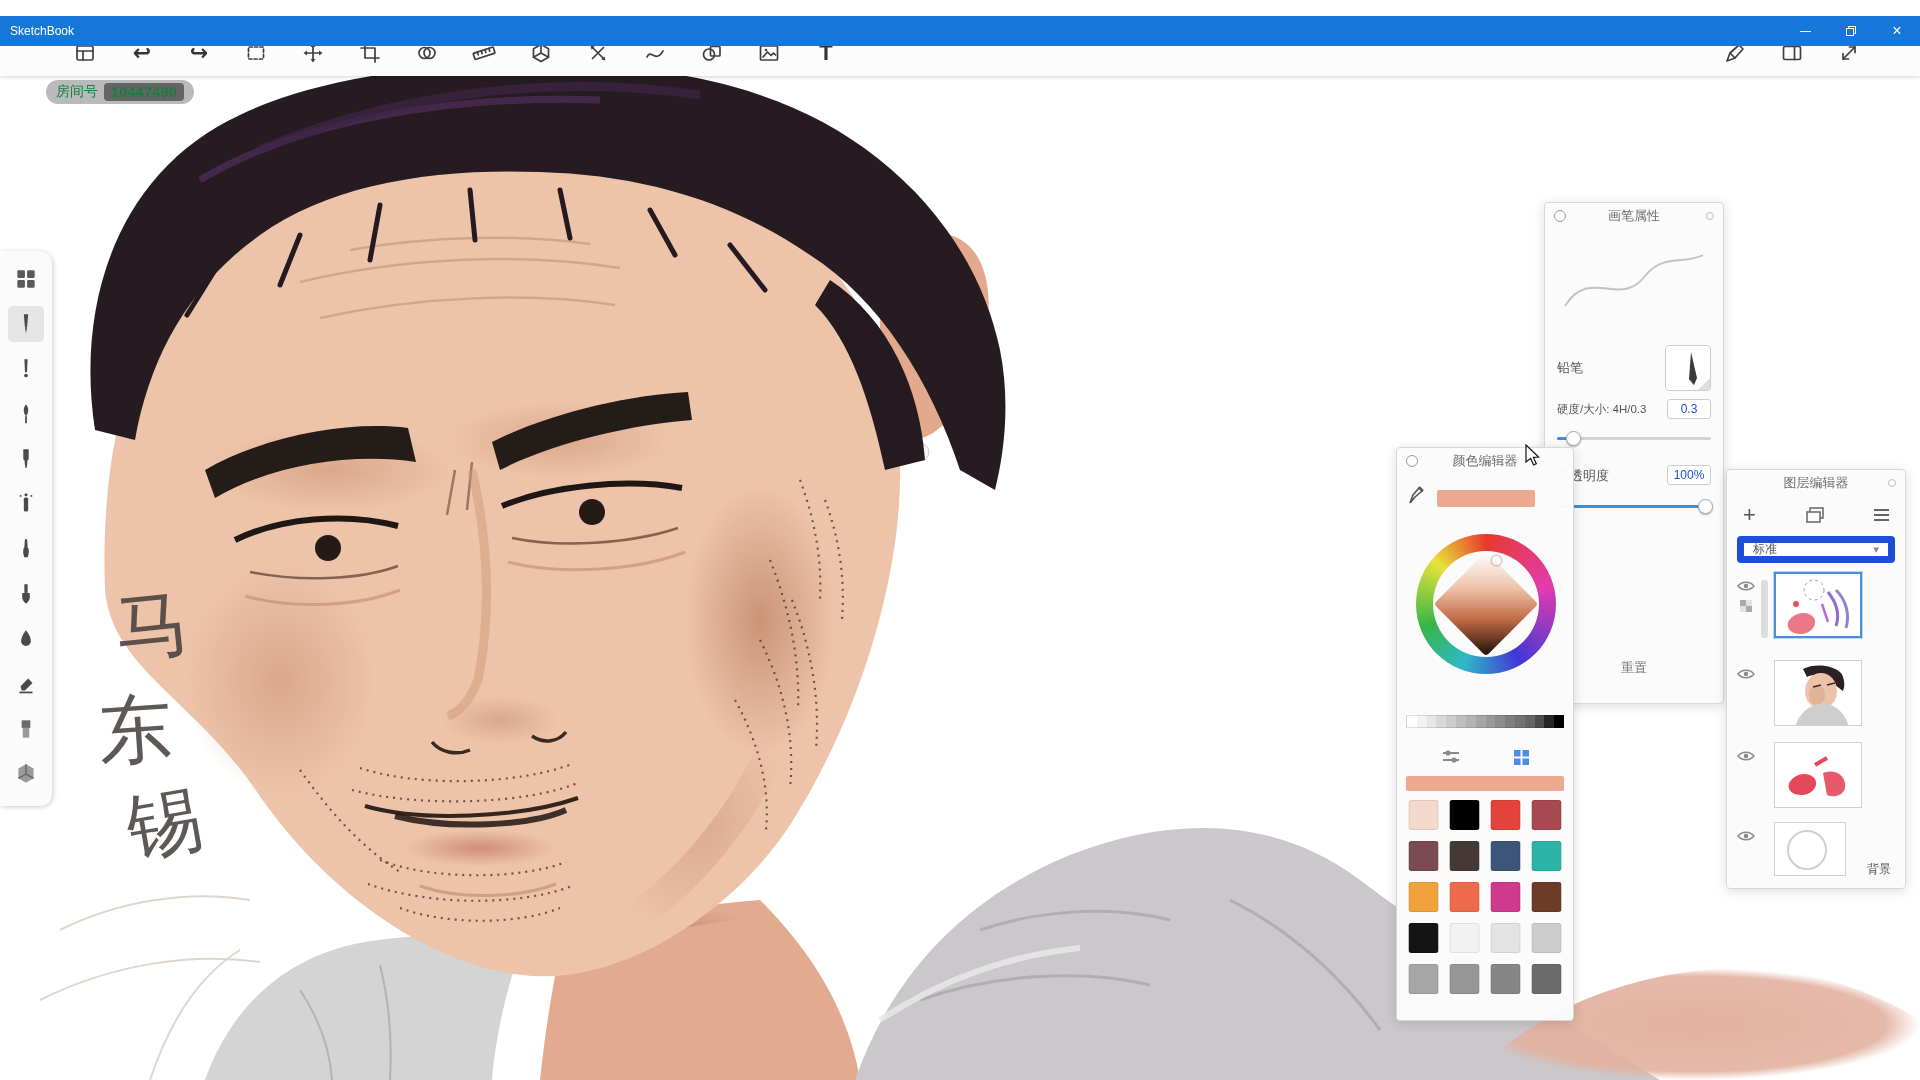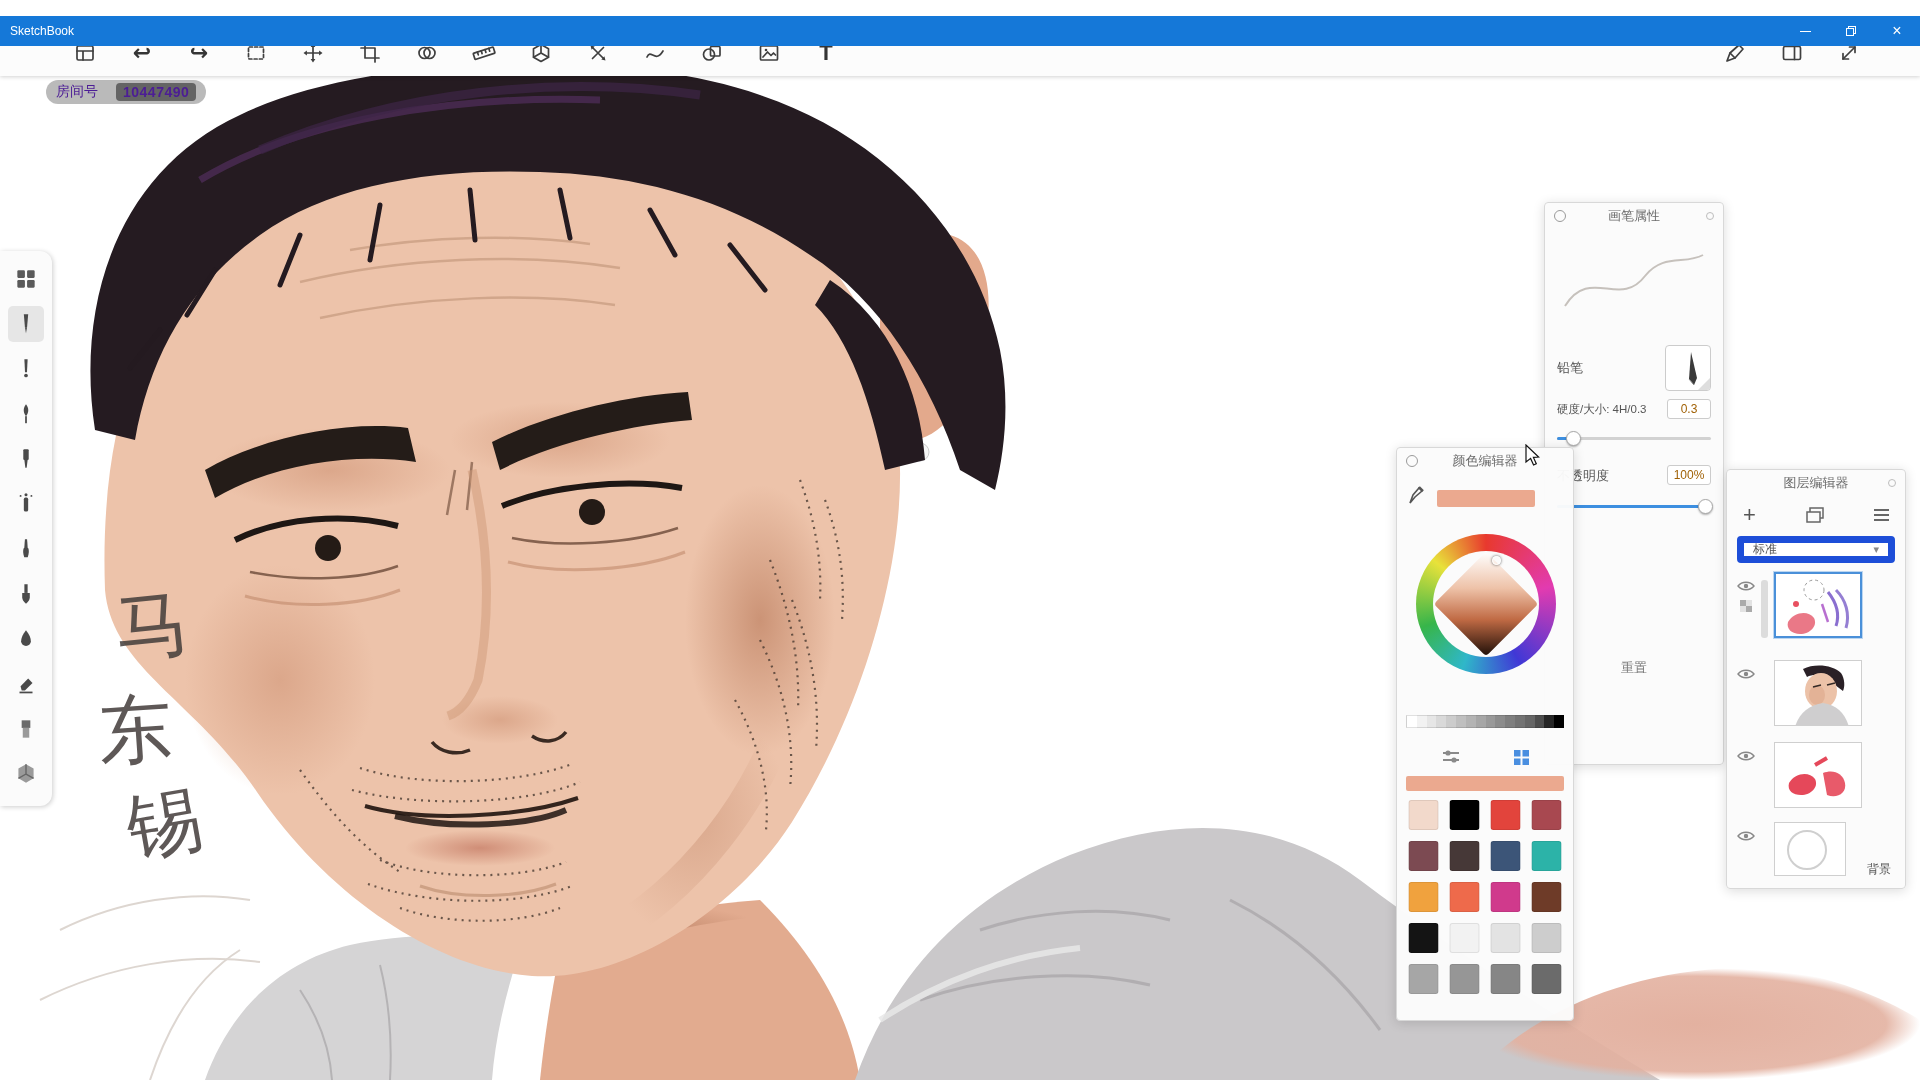--- a/index.html
+++ b/index.html
@@ -21,47 +21,47 @@
   
   .toolbar { position: absolute; top: 30px; left: 0; right: 0; height: 46px; background: #fcfcfc;
     box-shadow: 0 1px 4px rgba(0,0,0,.18); z-index: 15; display: flex; align-items: center; }
   .tb-group { display: flex; align-items: center; gap: 23px; padding-left: 68px; }
   .tb-right { position: absolute; right: 54px; top: 0; height: 46px; display: flex; align-items: center; gap: 23px; }
   .tb-btn { width: 34px; height: 34px; display: flex; align-items: center; justify-content: center; border-radius: 4px; }
   .tb-btn svg { stroke: #3f3f3f; fill: none; stroke-width: 1.7; stroke-linecap: round; stroke-linejoin: round; }
   .tb-glyph { font-size: 22px; font-weight: bold; color: #353535; line-height: 1; }
 
   
-  .room-badge { position: absolute; top: 80px; left: 46px; z-index: 16; display: flex; align-items: flex-start; gap: 18px;
-    background: rgba(130,130,130,.55); border-radius: 12px; padding: 3px 10px; color: #4c1d95; font-size: 14px; }
+  .room-badge { position: absolute; top: 80px; left: 46px; z-index: 16; display: flex; align-items: flex-start; gap: 6px;
+    background: rgba(130,130,130,.55); border-radius: 12px; padding: 3px 10px; color: #15803d; font-size: 14px; }
   .room-num { background: rgba(85,85,85,.85); border-radius: 4px; padding: 1px 7px; font-weight: bold; letter-spacing: .5px; }
 
   
   .side-toolbar { position: absolute; left: 0; top: 251px; width: 52px; padding: 10px 0 14px 0; background: #fbfbfb;
     border-radius: 0 12px 12px 0; box-shadow: 1px 1px 5px rgba(0,0,0,.2); z-index: 15;
     display: flex; flex-direction: column; align-items: center; gap: 9px; }
   .side-tool { width: 36px; height: 36px; display: flex; align-items: center; justify-content: center; border-radius: 5px; }
   .side-tool.selected { background: #e6e6e6; }
   .side-tool svg { width: 26px; height: 26px; }
 
   
   .panel { position: absolute; background: rgba(251,251,251,.97); border: 1px solid #d8d8d8; border-radius: 4px;
     box-shadow: 0 2px 12px rgba(0,0,0,.14); }
   .panel-header { position: relative; height: 26px; display: flex; align-items: center; justify-content: center;
     color: #6b6b6b; font-size: 13px; }
   .header-ring { position: absolute; left: 9px; top: 7px; width: 12px; height: 12px; border: 1.5px solid #9a9a9a; border-radius: 50%; }
   .header-dot { position: absolute; right: 9px; top: 9px; width: 8px; height: 8px; border: 1px solid #bdbdbd; border-radius: 50%; }
 
   
-  #brush-panel { left: 1544px; top: 202px; width: 180px; height: 563px; z-index: 6; }
+  #brush-panel { left: 1544px; top: 202px; width: 180px; height: 502px; z-index: 6; }
   .bp-abs { position: absolute; left: 12px; right: 12px; }
   .bp-label { font-size: 13px; color: #555; }
   .bp-small { font-size: 11.5px; color: #555; }
   .val-box { position: absolute; right: 0; width: 44px; height: 20px; background: #fff; border: 1px solid #ccc;
-    border-radius: 3px; font-size: 12px; color: #a16207; display: flex; align-items: center; justify-content: center; }
+    border-radius: 3px; font-size: 12px; color: #1d4ed8; display: flex; align-items: center; justify-content: center; }
   .brush-thumb { position: absolute; right: 0; top: 0; width: 46px; height: 46px; background: #fff; border: 1px solid #ccc;
     border-radius: 4px; overflow: hidden; }
   .thumb-fold { position: absolute; right: 0; bottom: 0; width: 0; height: 0;
     border-left: 12px solid transparent; border-bottom: 12px solid #dedede; }
   .slider { position: absolute; left: 12px; right: 12px; height: 3px; background: #d2d2d2; border-radius: 2px; }
   .slider-fill { position: absolute; left: 0; top: 0; height: 100%; border-radius: 2px; }
   .knob { position: absolute; top: -6.5px; width: 15px; height: 15px; background: #fff; border: 1px solid #a8a8a8;
     border-radius: 50%; box-shadow: 0 1px 2px rgba(0,0,0,.3); }
   .reset-btn { position: absolute; left: 50%; transform: translateX(-50%); top: 452px; font-size: 13px; color: #777;
     background: none; border: none; padding: 4px 14px; }

